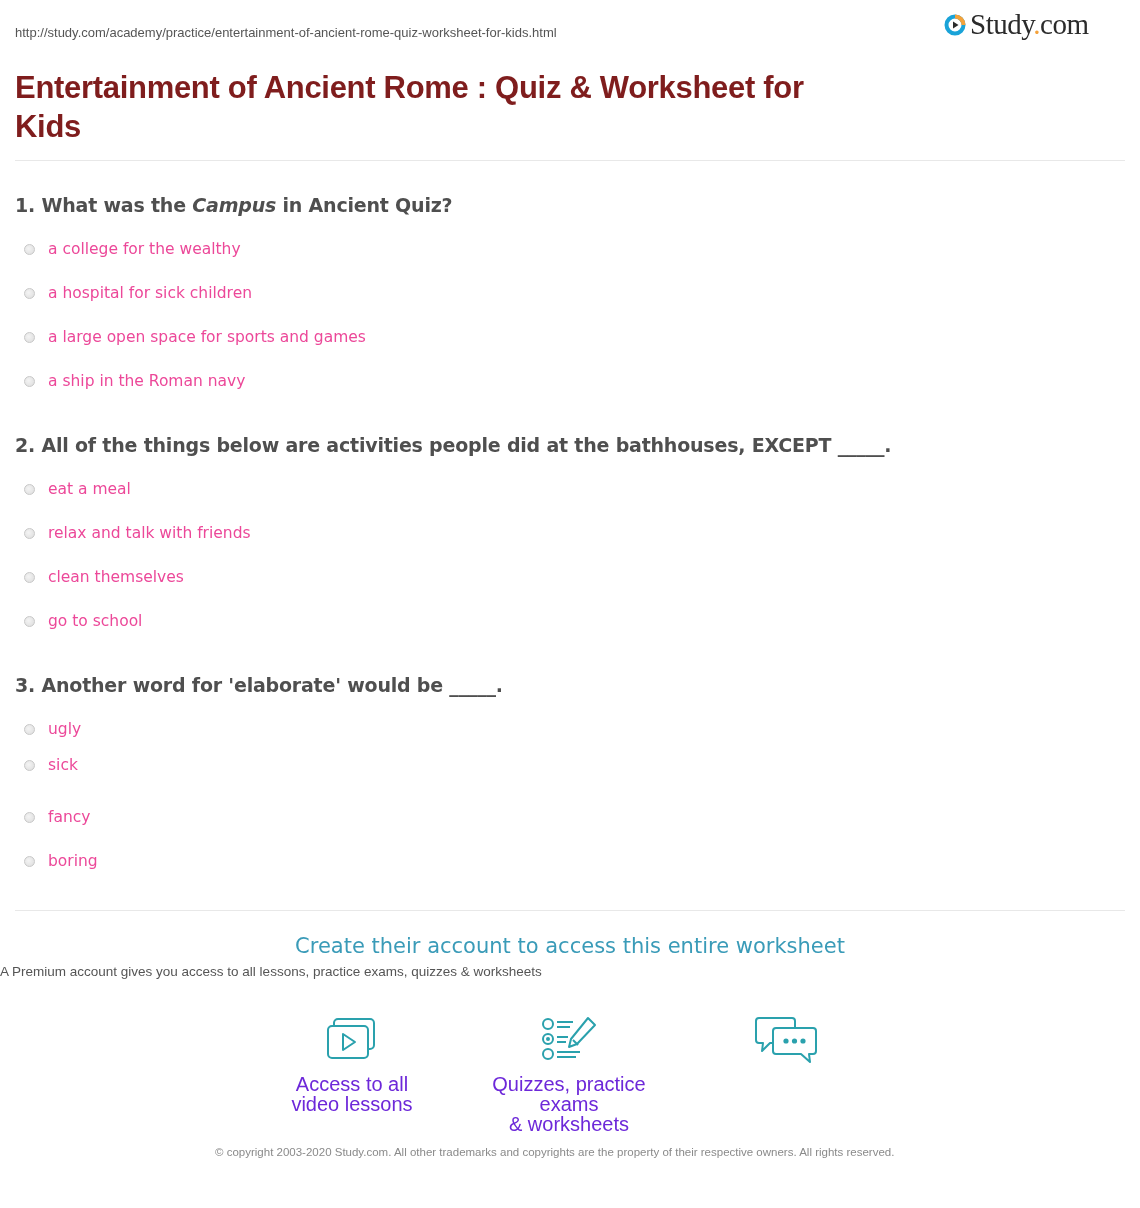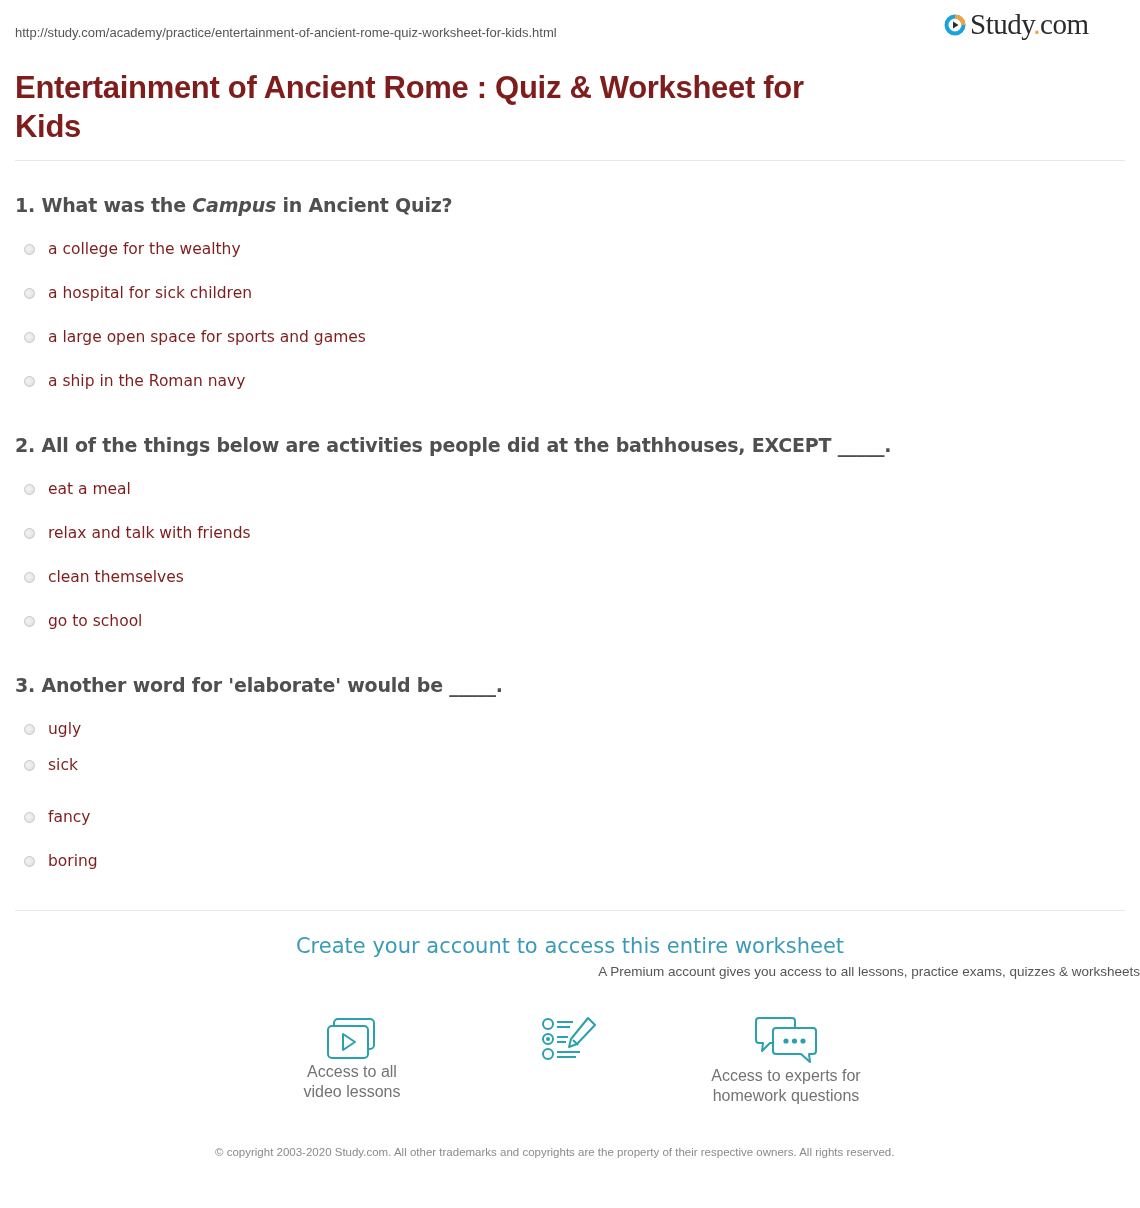--- a/index.html
+++ b/index.html
@@ -8,26 +8,26 @@
   .logo { position: absolute; left: 944px; top: 8px; display: flex; align-items: center; }
   .logo-mark { width: 22px; height: 22px; margin-right: 4px; }
   .logo-text { font-size: 29px; color: #2b2b2b; font-family: Liberation Serif, serif; letter-spacing: -0.5px; }
   .logo-dot { color: #f4a23b; }
   h1.title { position: absolute; left: 15px; top: 68px; width: 820px; margin: 0; font-size: 31px; line-height: 39px; font-weight: bold; color: #7f1d1d; letter-spacing: -0.3px; }
   .rule { position: absolute; left: 15px; right: 15px; height: 1px; background: #e8e8e8; }
   .question { position: absolute; left: 15px; font-size: 19px; font-weight: bold; color: #4f4f4f; font-family: "DejaVu Sans", sans-serif; letter-spacing: -0.2px; }
   .question em { font-weight: bold; font-style: italic; }
   .option { position: absolute; left: 24px; display: flex; align-items: center; cursor: pointer; }
   .radio { width: 9px; height: 9px; border-radius: 50%; border: 1px solid #c8c8c8; background: radial-gradient(circle at 40% 40%, #f4f4f4, #dcdcdc); margin-right: 13px; }
-  .opt-label { font-size: 16px; color: #7f1d1d; font-family: "DejaVu Sans", sans-serif; font-size: 15.5px; }
+  .opt-label { font-size: 16px; color: #ec4899; font-family: "DejaVu Sans", sans-serif; font-size: 15.5px; }
   .cta-title { position: absolute; left: 0; width: 1140px; top: 934px; text-align: center; font-size: 21px; color: #3a9bb8; font-family: "DejaVu Sans", sans-serif; font-weight: normal; }
-  .cta-sub { position: absolute; left: 0; width: 1140px; top: 964px; text-align: right; font-size: 13.5px; color: #555; }
+  .cta-sub { position: absolute; left: 0; width: 1140px; top: 964px; text-align: left; font-size: 13.5px; color: #555; }
   .feature { position: absolute; top: 1016px; width: 200px; text-align: center; }
   .feature svg { display: block; margin: 0 auto; }
-  .feature-label { font-size: 16px; line-height: 20px; color: #737373; }
+  .feature-label { margin-top: 12px; font-size: 20px; line-height: 20px; color: #6d28d9; }
   .copyright { position: absolute; left: 215px; width: 710px; top: 1144px; font-size: 11.5px; line-height: 17px; color: #8a8a8a; }
 </style>
 </head>
 <body>
 
 <div class="url">http://study.com/academy/practice/entertainment-of-ancient-rome-quiz-worksheet-for-kids.html</div>
 
 <div class="logo">
   <svg class="logo-mark" viewBox="0 0 22 22">
     <circle cx="11" cy="11" r="8.5" fill="none" stroke="#1aa3d8" stroke-width="4"></circle>
@@ -95,21 +95,21 @@
     <span class="radio"></span>
     <span class="opt-label">fancy</span>
   </label>
 <label class="option" style="top:852px">
     <span class="radio"></span>
     <span class="opt-label">boring</span>
   </label>
 
 <div class="rule" style="top:910px"></div>
 
-<div class="cta-title">Create your account to access this entire worksheet</div>
+<div class="cta-title">Create their account to access this entire worksheet</div>
 <div class="cta-sub">A Premium account gives you access to all lessons, practice exams, quizzes &amp; worksheets</div>
 
 <div class="feature" style="left:252px">
   <svg width="52" height="46" viewBox="0 0 52 46">
     <rect x="8" y="3" width="40" height="30" rx="4" fill="#fff" stroke="#2aa1ad" stroke-width="2"></rect>
     <rect x="2" y="10" width="40" height="32" rx="4" fill="#fff" stroke="#2aa1ad" stroke-width="2"></rect>
     <path d="M17 18 L29 26 L17 34 Z" fill="none" stroke="#2aa1ad" stroke-width="2" stroke-linejoin="round"></path>
   </svg>
   <div class="feature-label">
       <div>Access to all</div>
@@ -125,29 +125,29 @@
     <circle cx="8" cy="38" r="5" fill="none" stroke="#2aa1ad" stroke-width="2"></circle>
     <line x1="17" y1="6" x2="33" y2="6" stroke="#2aa1ad" stroke-width="2"></line>
     <line x1="17" y1="11" x2="30" y2="11" stroke="#2aa1ad" stroke-width="2"></line>
     <line x1="17" y1="21" x2="28" y2="21" stroke="#2aa1ad" stroke-width="2"></line>
     <line x1="17" y1="26" x2="26" y2="26" stroke="#2aa1ad" stroke-width="2"></line>
     <line x1="17" y1="36" x2="40" y2="36" stroke="#2aa1ad" stroke-width="2"></line>
     <line x1="17" y1="41" x2="36" y2="41" stroke="#2aa1ad" stroke-width="2"></line>
     <path d="M48 2 L55 9 L37 28 L29 31 L31 23 Z" fill="none" stroke="#2aa1ad" stroke-width="2" stroke-linejoin="round"></path>
     <line x1="33" y1="24" x2="38" y2="29" stroke="#2aa1ad" stroke-width="2"></line>
   </svg>
+  <div class="feature-label">
+      <div>Quizzes, practice exams</div>
+      <div>&amp; worksheets</div>
+    </div>
 </div>
 
 <div class="feature" style="left:686px">
   <svg width="64" height="50" viewBox="0 0 64 50">
     <path d="M5 2 H38 a3 3 0 0 1 3 3 V24 a3 3 0 0 1 -3 3 H16 L8 35 L9 27 H5 a3 3 0 0 1 -3 -3 V5 a3 3 0 0 1 3 -3 Z" fill="#fff" stroke="#2aa1ad" stroke-width="2" stroke-linejoin="round"></path>
     <path d="M22 12 H59 a3 3 0 0 1 3 3 V35 a3 3 0 0 1 -3 3 H55 L56 46 L47 38 H22 a3 3 0 0 1 -3 -3 V15 a3 3 0 0 1 3 -3 Z" fill="#fff" stroke="#2aa1ad" stroke-width="2" stroke-linejoin="round"></path>
     <circle cx="32" cy="25" r="2.6" fill="#2aa1ad"></circle>
     <circle cx="40.5" cy="25" r="2.6" fill="#2aa1ad"></circle>
     <circle cx="49" cy="25" r="2.6" fill="#2aa1ad"></circle>
   </svg>
-  <div class="feature-label">
-      <div>Access to experts for</div>
-      <div>homework questions</div>
-    </div>
 </div>
 
 <div class="copyright">© copyright 2003-2020 Study.com. All other trademarks and copyrights are the property of their respective owners. All rights reserved.</div>
 
 </body></html>

